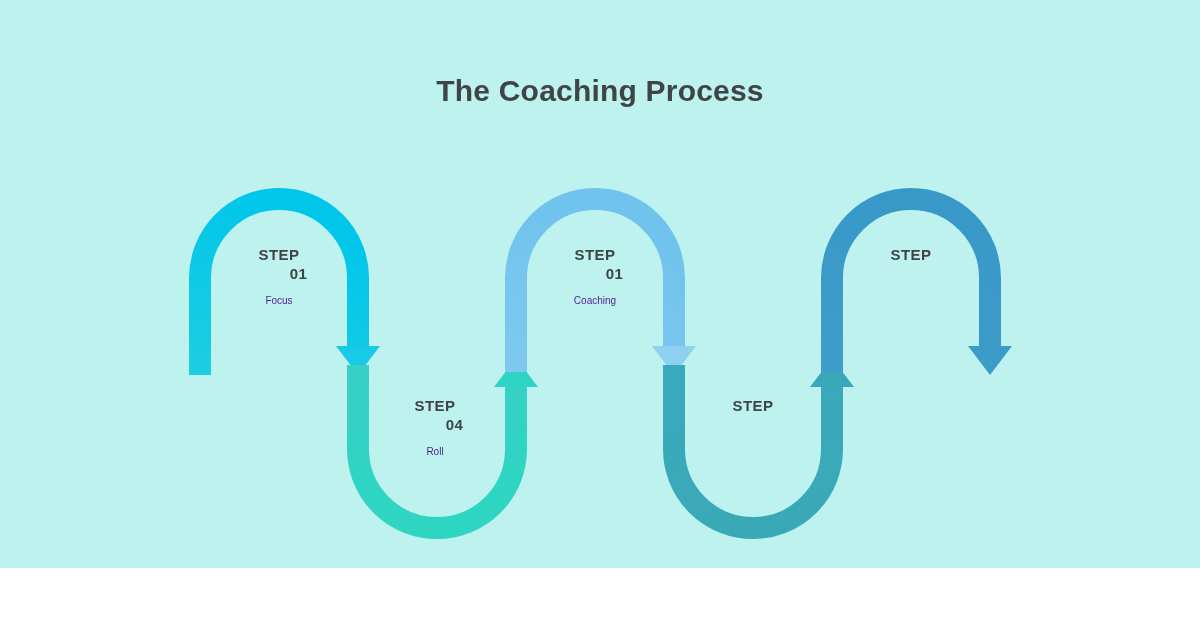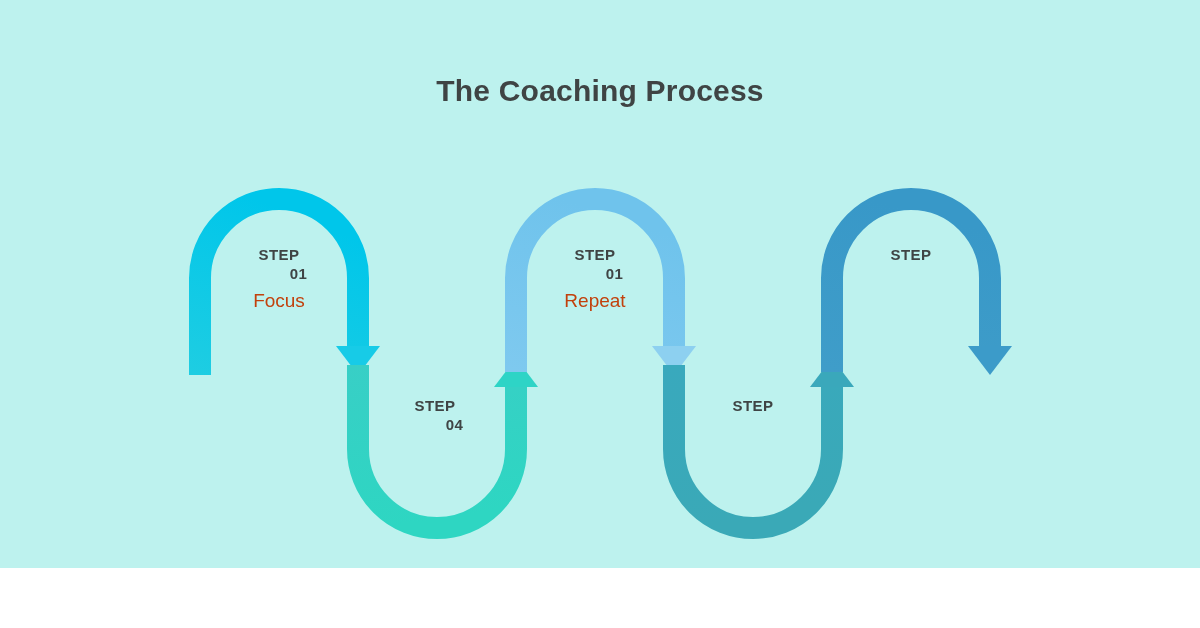--- a/index.html
+++ b/index.html
@@ -50,23 +50,23 @@
   }
   .step-num {
     font-size: 15px;
     font-weight: bold;
     color: #3f4444;
     line-height: 19px;
     letter-spacing: 0.4px;
     margin-left: 39px;
   }
   .step-name {
-    font-size: 19px;
+    font-size: 10px;
     font-weight: normal;
-    color: #c2410c;
+    color: #4c1d95;
     line-height: 19px;
     margin-top: 8px;
   }
   .lbl-01 { left: 189px; top: 245px; }
   .lbl-02 { left: 345px; top: 396px; }
   .lbl-03 { left: 505px; top: 245px; }
   .lbl-04 { left: 663px; top: 396px; }
   .lbl-05 { left: 821px; top: 245px; }
 </style>
 </head>
@@ -128,26 +128,27 @@
 
   <div class="step-label lbl-01">
     <div class="step-kicker">STEP</div>
     <div class="step-num">01</div>
     <div class="step-name">Focus</div>
   </div>
 
   <div class="step-label lbl-02">
     <div class="step-kicker">STEP</div>
     <div class="step-num">04</div>
+    <div class="step-name">Roll</div>
   </div>
 
   <div class="step-label lbl-03">
     <div class="step-kicker">STEP</div>
     <div class="step-num">01</div>
-    <div class="step-name">Repeat</div>
+    <div class="step-name">Coaching</div>
   </div>
 
   <div class="step-label lbl-04">
     <div class="step-kicker">STEP</div>
   </div>
 
   <div class="step-label lbl-05">
     <div class="step-kicker">STEP</div>
   </div>
 

